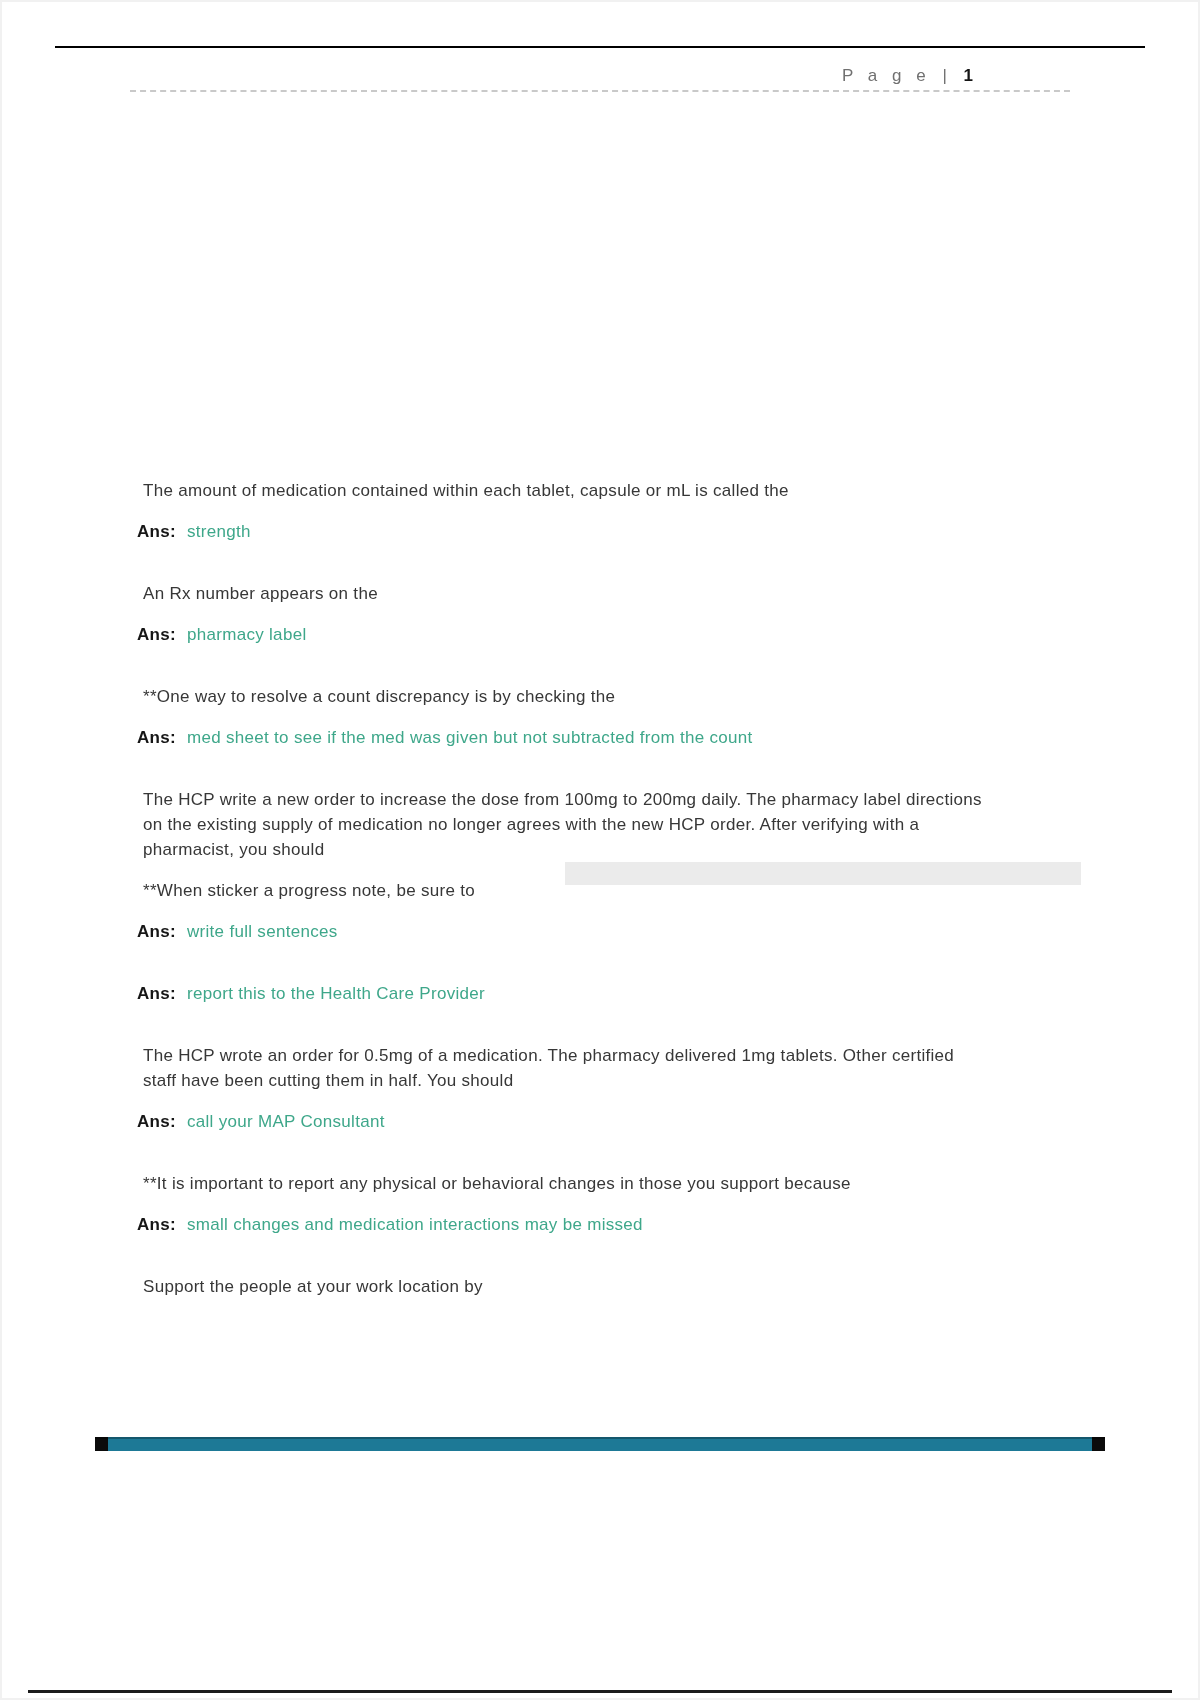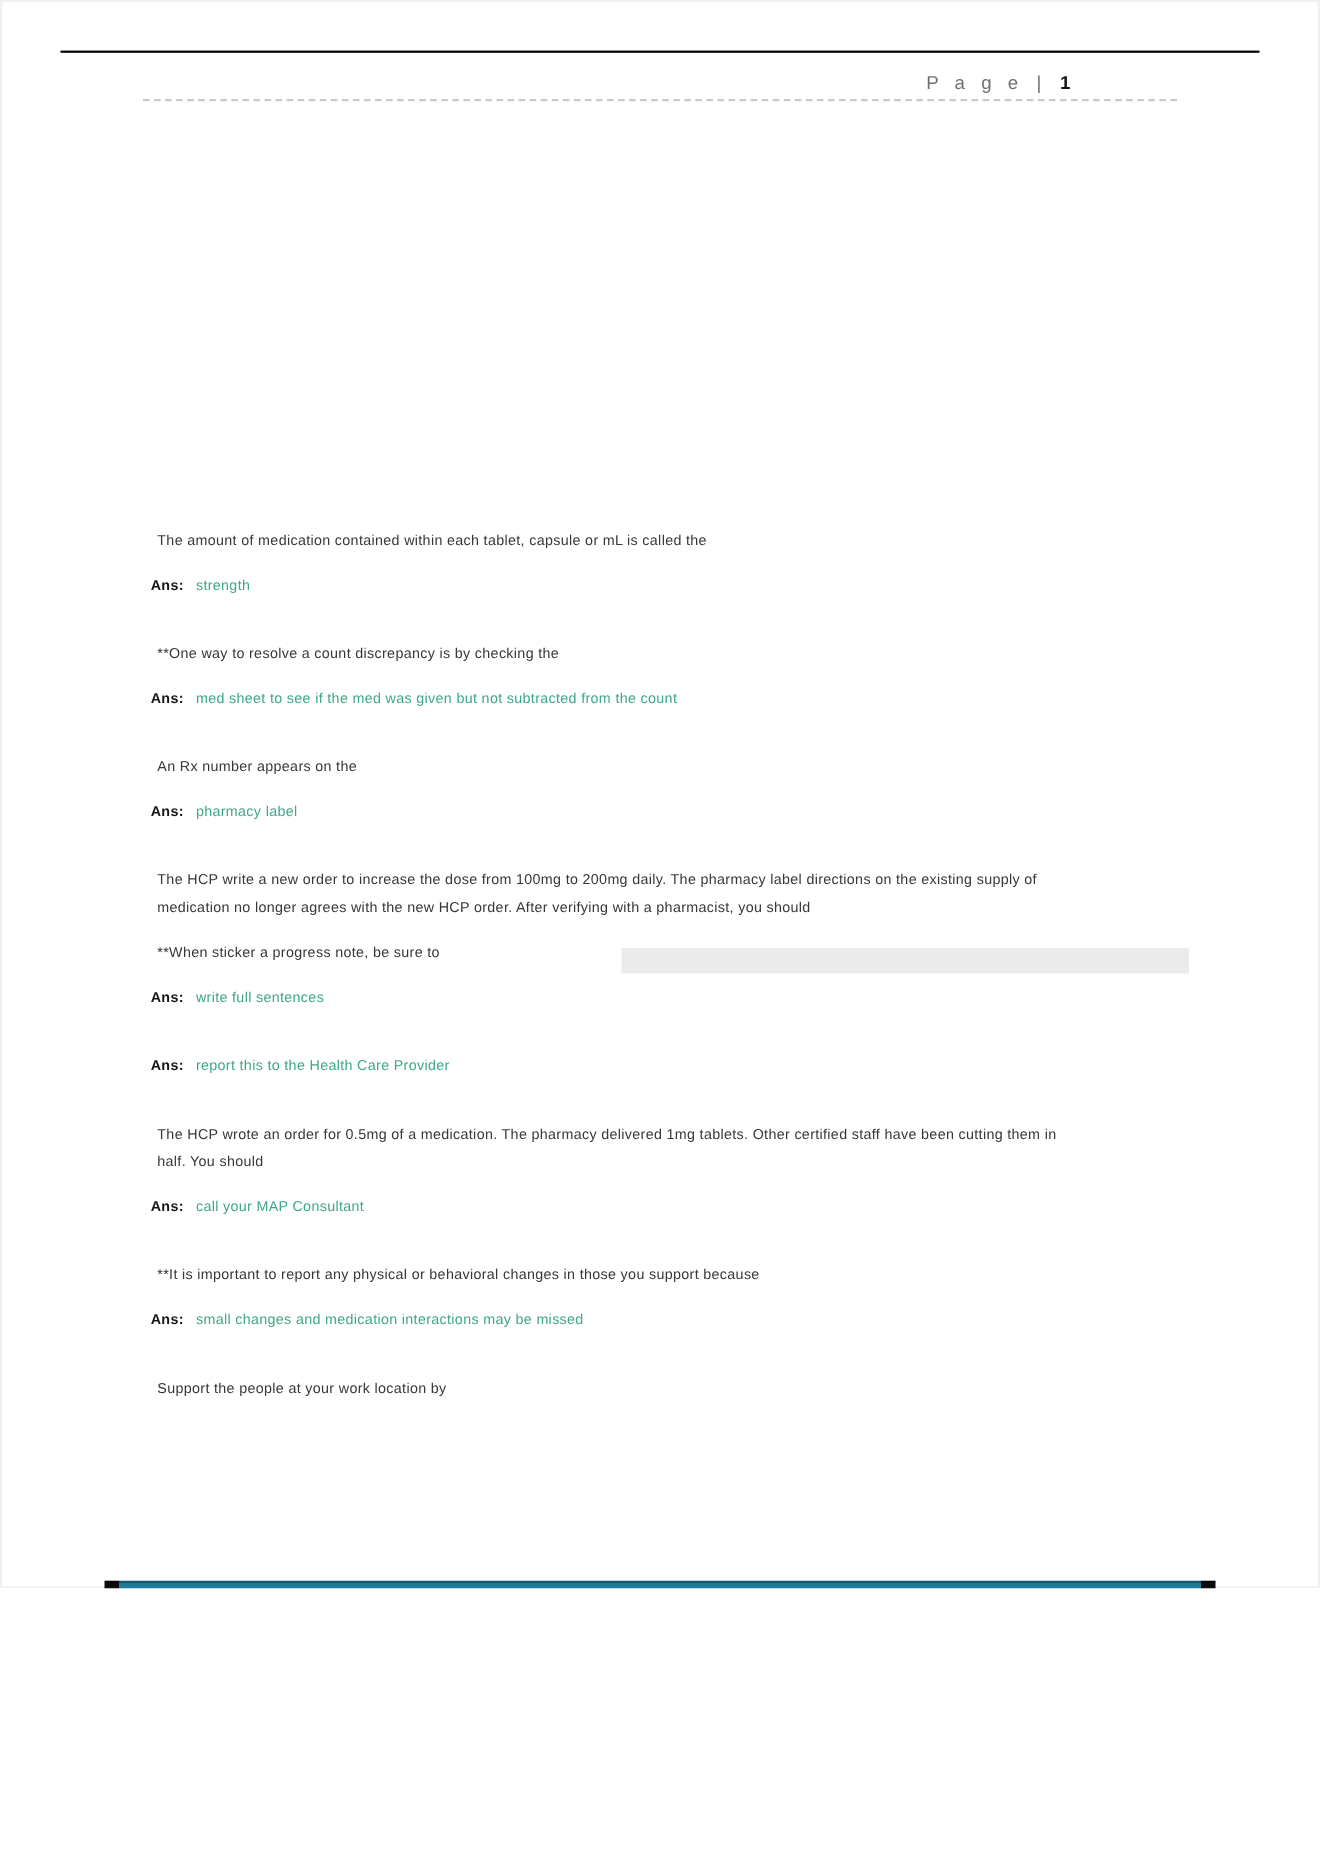--- a/index.html
+++ b/index.html
@@ -1,19 +1,19 @@
 <!DOCTYPE html>
 <html><head>
 <meta charset="utf-8">
 <style>
   * { margin:0; padding:0; box-sizing:border-box; }
   html, body { background:#ffffff; }
   .page {
     position:relative;
-    width:1200px; height:1444px;
+    width:1200px; height:1700px;
     background:#ffffff;
     font-family:"Liberation Sans", sans-serif;
     color:#3a3a3a;
     overflow:hidden;
     box-shadow: inset 0 0 0 2px #f1f1f1;
   }
   .top-rule {
     position:absolute; left:55px; top:46px;
     width:1090px; height:2px; background:#000000;
   }
@@ -35,21 +35,21 @@
     font-size:42px; line-height:54px; letter-spacing:1.5px;
     font-weight:normal;
   }
   .highlight-artifact {
     position:absolute; left:565px; top:862px;
     width:516px; height:23px;
     background:#dadada; opacity:0.55;
   }
   .qa-section {
     position:absolute; left:137px; top:478px; width:845px;
-    font-size:13px; line-height:25px; letter-spacing:0.3px;
+    font-size:17px; line-height:25px; letter-spacing:0.3px;
   }
   .question {
     padding-left:6px;
     margin:0 0 16px 0;
     color:#373737;
   }
   .answer { margin:0 0 37px 0; }
   .ans-label { font-weight:bold; color:#161616; margin-right:11px; }
   .answer-text { color:#3ea78a; }
   .trailing { margin-bottom:0; }
@@ -87,27 +87,27 @@
 
   <div class="qa-section">
     <div class="qa-list">
 
         <div class="qa-item">
           <p class="question">The amount of medication contained within each tablet, capsule or mL is called the</p>
           <p class="answer"><span class="ans-label">Ans:</span><span class="answer-text">strength</span></p>
         </div>
 
         <div class="qa-item">
-          <p class="question">**One way to resolve a count discrepancy is by checking the</p>
-          <p class="answer"><span class="ans-label">Ans:</span><span class="answer-text">med sheet to see if the med was given but not subtracted from the count</span></p>
+          <p class="question">An Rx number appears on the</p>
+          <p class="answer"><span class="ans-label">Ans:</span><span class="answer-text">pharmacy label</span></p>
         </div>
 
         <div class="qa-item">
-          <p class="question">An Rx number appears on the</p>
-          <p class="answer"><span class="ans-label">Ans:</span><span class="answer-text">pharmacy label</span></p>
+          <p class="question">**One way to resolve a count discrepancy is by checking the</p>
+          <p class="answer"><span class="ans-label">Ans:</span><span class="answer-text">med sheet to see if the med was given but not subtracted from the count</span></p>
         </div>
 
         <div class="qa-item">
           <p class="question">The HCP write a new order to increase the dose from 100mg to 200mg daily. The pharmacy label directions on the existing supply of medication no longer agrees with the new HCP order. After verifying with a pharmacist, you should</p>
         </div>
 
         <div class="qa-item">
           <p class="question">**When sticker a progress note, be sure to</p>
           <p class="answer"><span class="ans-label">Ans:</span><span class="answer-text">write full sentences</span></p>
         </div>

